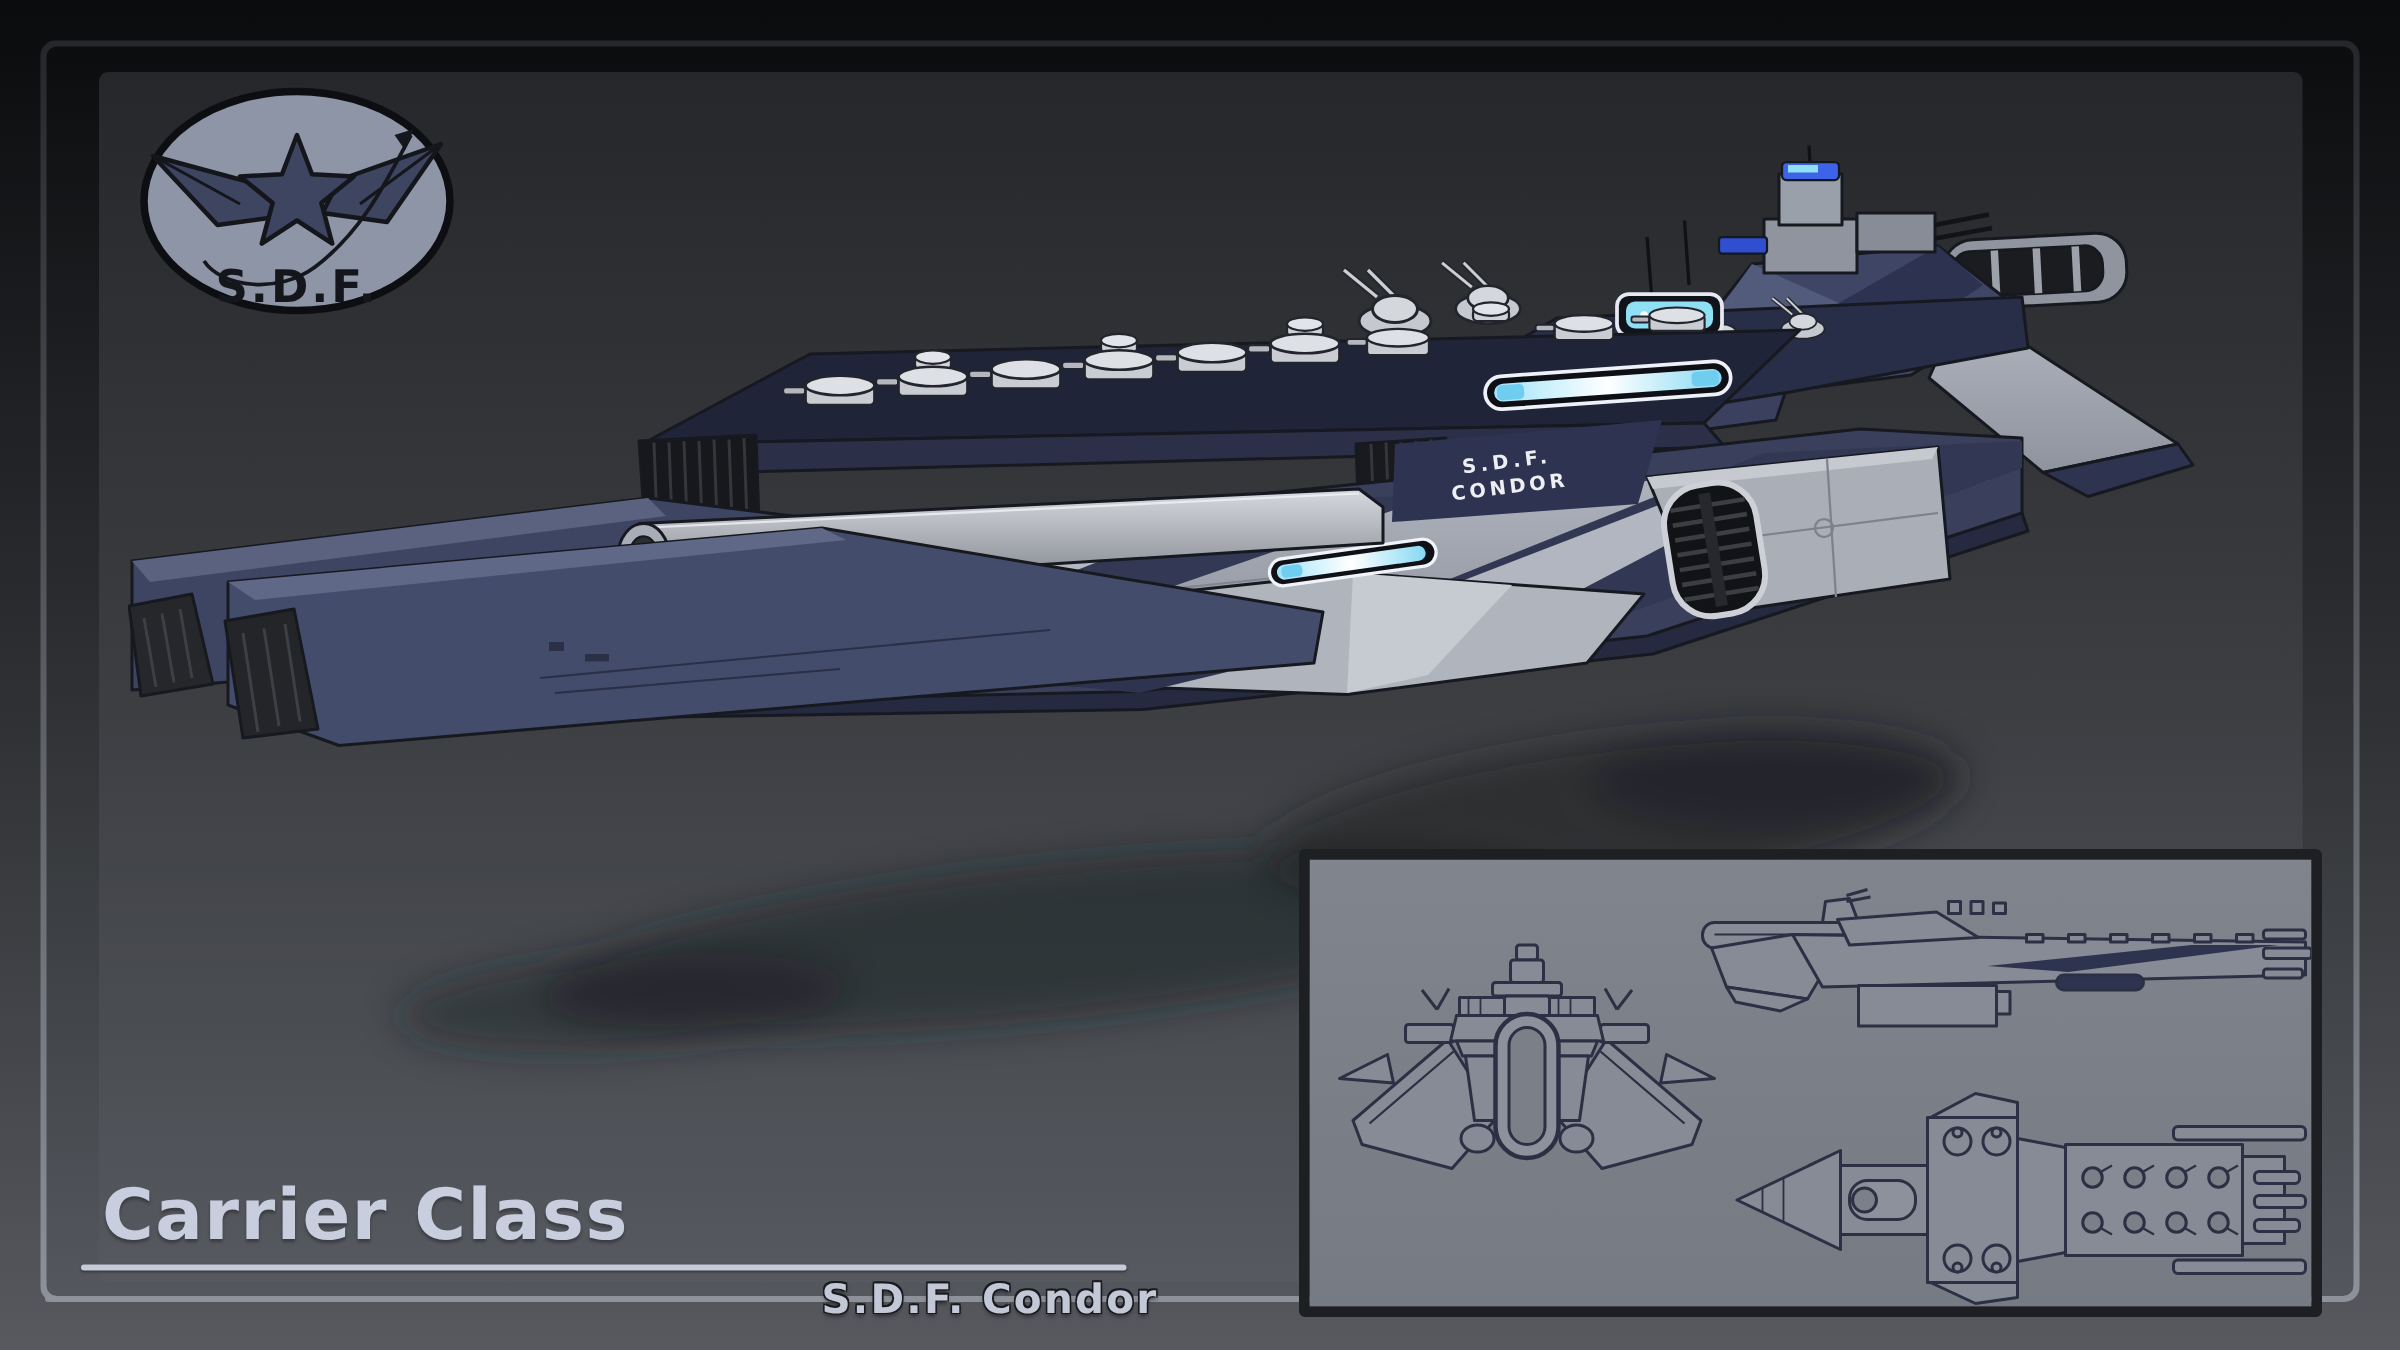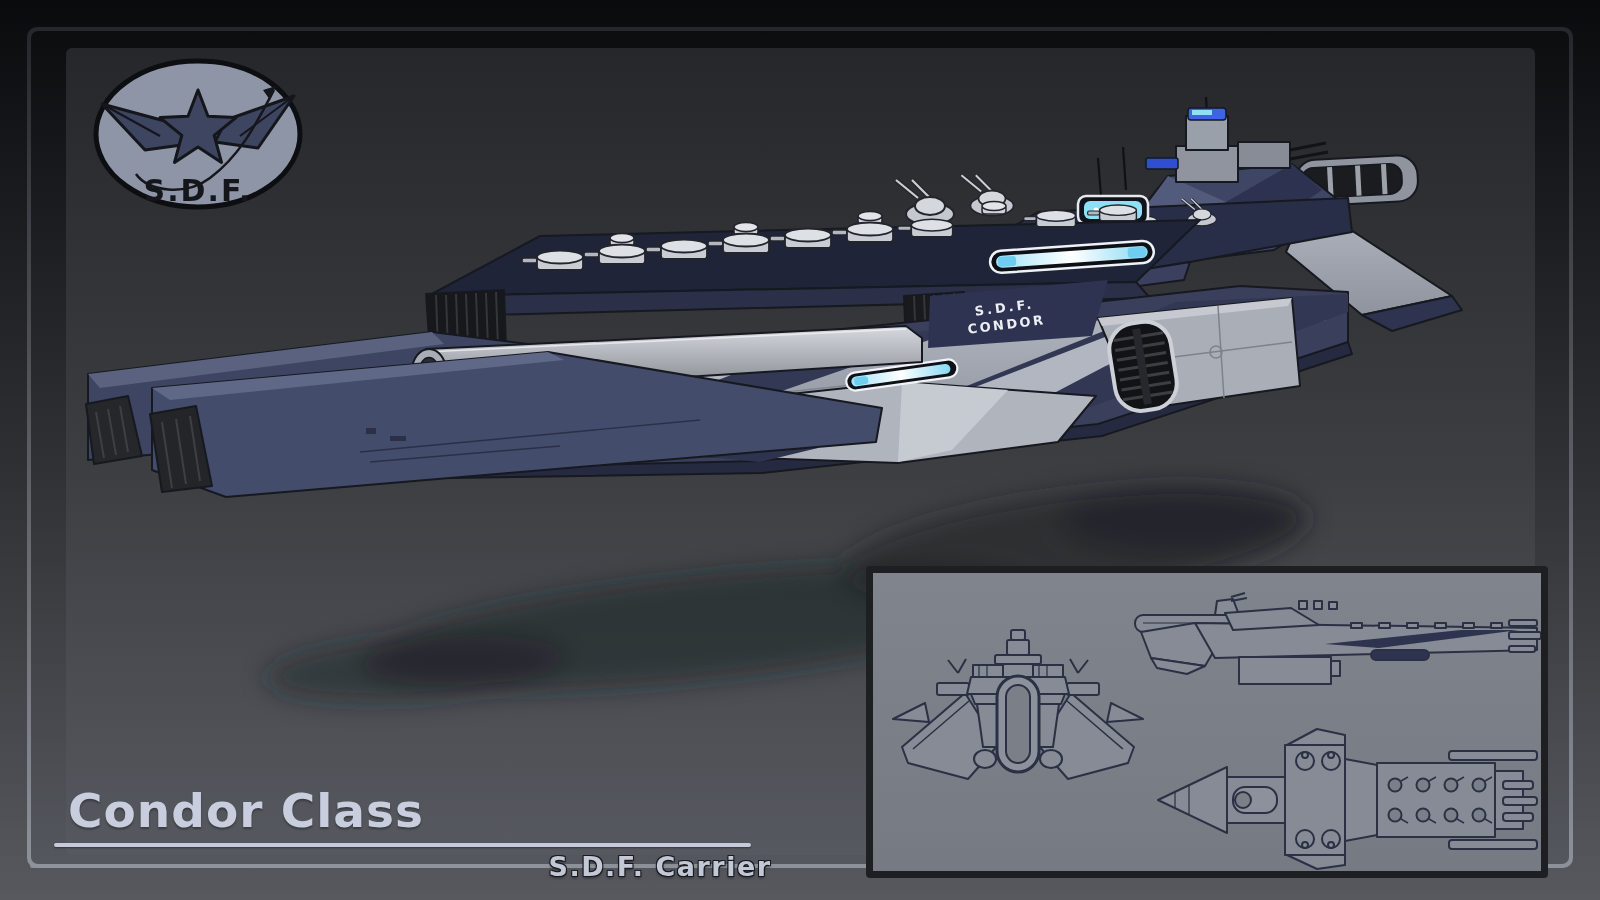--- a/index.html
+++ b/index.html
@@ -231,24 +231,24 @@
     <path d="M204,38 L150,78" fill="none" stroke-width="2"></path>
   </g>
   <polygon points="108,32 118,58.2 146,59.6 124.2,77.3 131.5,104.4 108,89 84.5,104.4 91.8,77.3 70,59.6 98,58.2" fill="#3d4560" stroke="#14161c" stroke-width="3" stroke-linejoin="round"></polygon>
   <g>
     <path d="M46,116 C58,134 96,138 120,120 C152,96 168,62 184,32" fill="none" stroke="#15171c" stroke-width="2.5"></path>
     <polygon points="186,28 173,32 180,42" fill="#15171c"></polygon>
   </g>
   <text x="108" y="143" text-anchor="middle" font-size="30" font-weight="bold" font-family="DejaVu Sans, Liberation Sans, sans-serif" fill="#15161b" letter-spacing="2">S.D.F.</text>
 </svg>
 
-<div class="class-title">Condor Class</div>
+<div class="class-title">Carrier Class</div>
 <div class="title-underline"></div>
 <div class="bottom-highlight"></div>
-<div class="ship-name">S.D.F. Carrier</div>
+<div class="ship-name">S.D.F. Condor</div>
 
 <div class="inset">
   <svg width="668" height="298" viewBox="0 0 668 298">
     <g fill="#868b95" stroke="#2b3044" stroke-width="2" stroke-linejoin="round">
 
       <g>
         <path d="M85,100 L75,87 M85,100 L93,86 M205,100 L215,87 M205,100 L197,86" fill="none"></path>
         <rect x="138" y="57" width="14" height="10" rx="2"></rect>
         <rect x="134" y="67" width="22" height="15" rx="2"></rect>
         <rect x="122" y="82" width="46" height="9" rx="2"></rect>

